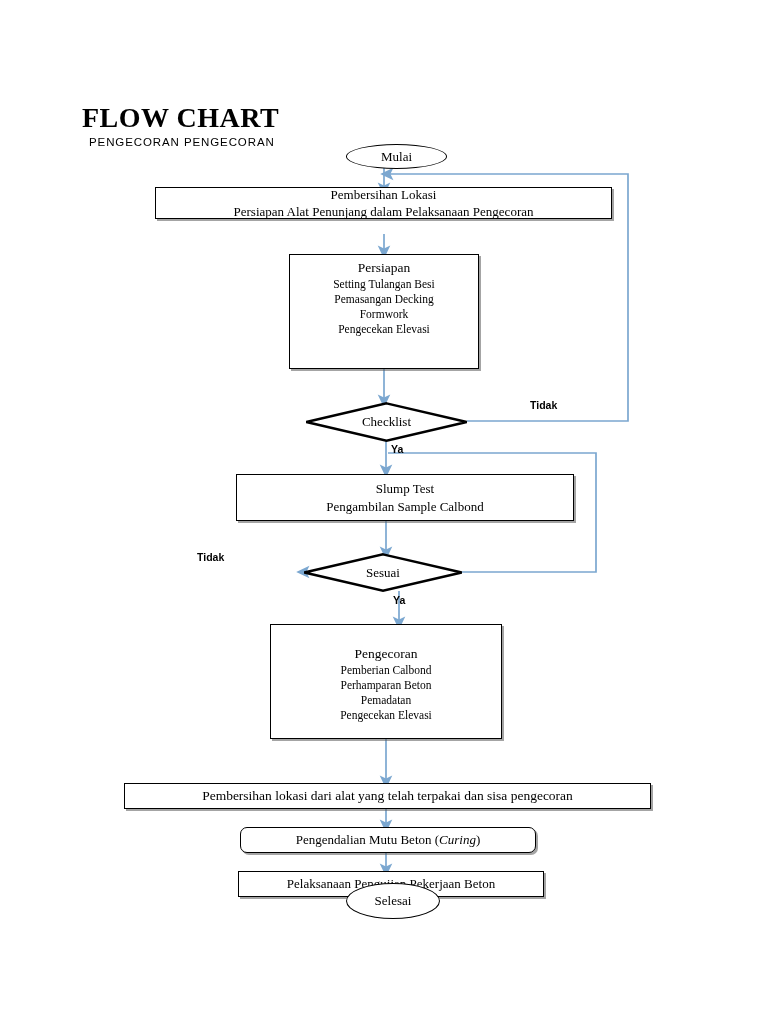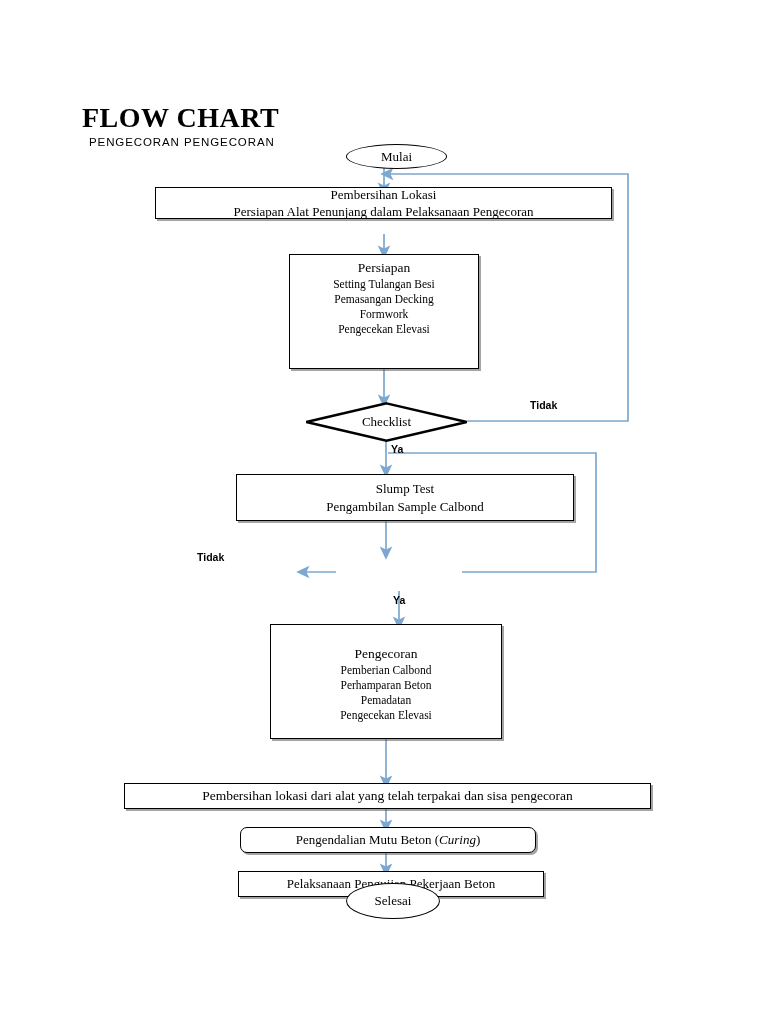--- a/index.html
+++ b/index.html
@@ -191,20 +191,26 @@
       <polygon points="81.5,1.3 161.7,20 81.5,38.7 1.3,20" fill="#ffffff" stroke="#000000" stroke-width="2.4" vector-effect="non-scaling-stroke"></polygon>
     </svg>
     <span class="dia-label">Checklist</span>
   </div>
 
   <div class="node node-box" style="left:224px; top:474px; width:338px; height:47px;margin-left:12px;">
     <span class="node-line t-one">Slump Test</span>
     <span class="node-line t-one">Pengambilan Sample Calbond</span>
   </div>
 
+  <div class="node node-diamond" style="left:303px; top:553px; width:160px; height:39px;">
+    <svg class="dia-shape" viewBox="0 0 160 39" preserveAspectRatio="none">
+      <polygon points="80,1.3 158.7,19.5 80,37.7 1.3,19.5" fill="#ffffff" stroke="#000000" stroke-width="2.4" vector-effect="non-scaling-stroke"></polygon>
+    </svg>
+    <span class="dia-label">Sesuai</span>
+  </div>
 
   <div class="node node-box" style="left:270px; top:624px; width:232px; height:115px; justify-content:flex-start; padding-top:20px;">
     <span class="node-line t-head">Pengecoran</span>
     <span class="node-line t-body">Pemberian Calbond</span>
     <span class="node-line t-body">Perhamparan Beton</span>
     <span class="node-line t-body">Pemadatan</span>
     <span class="node-line t-body">Pengecekan Elevasi</span>
   </div>
 
   <div class="node node-box" style="left:124px; top:783px; width:527px; height:26px;">

